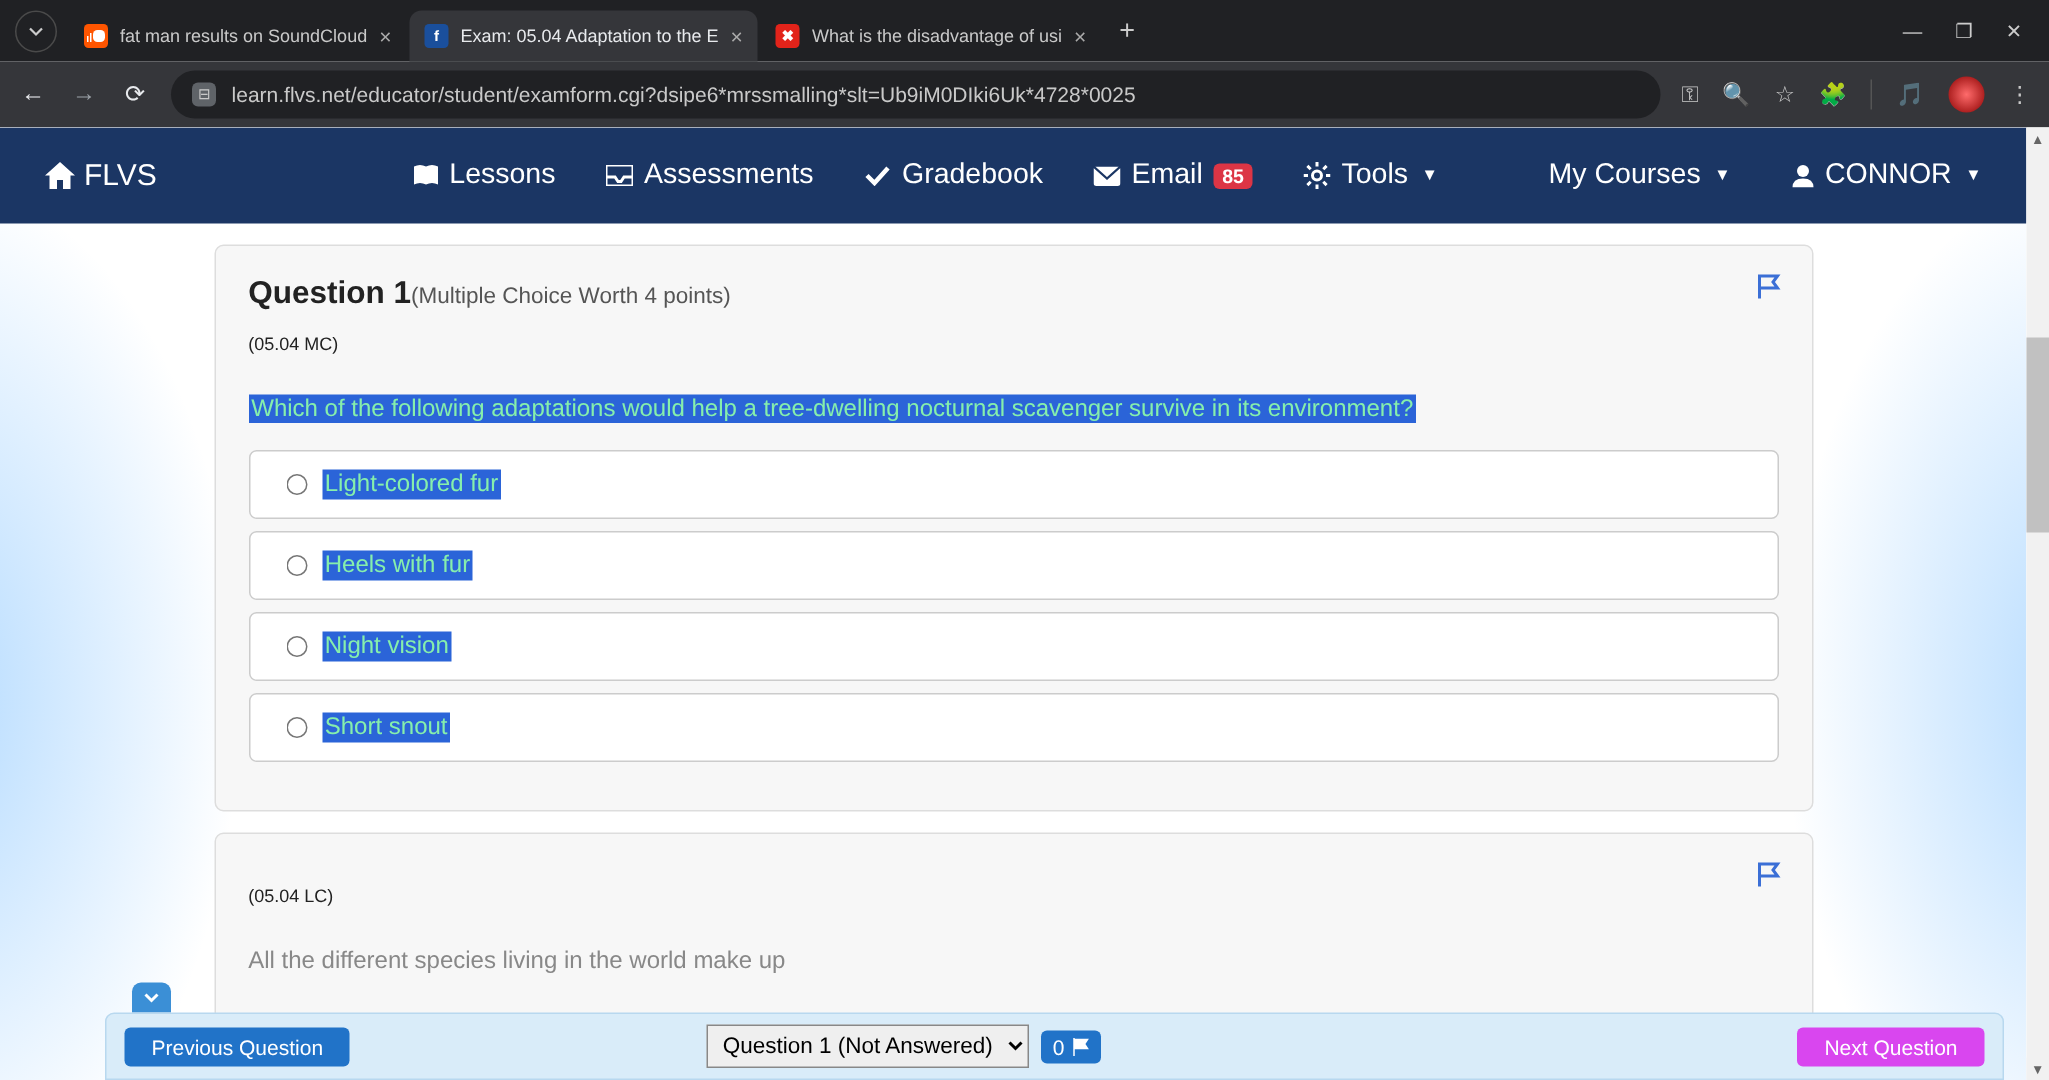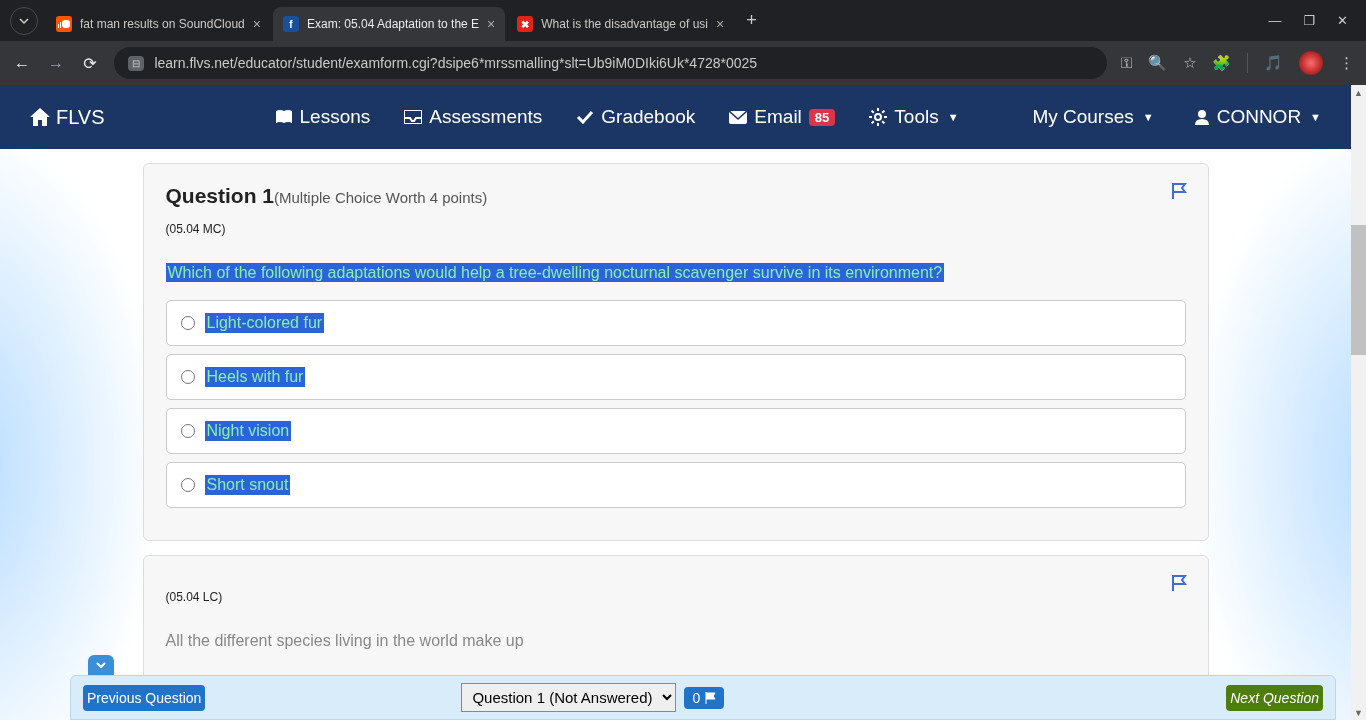--- a/index.html
+++ b/index.html
@@ -37,28 +37,28 @@
   
   .content-col{position:relative;width:1066px;margin:0 auto;}
   .card{background:#f7f7f7;border:1px solid #ddd;border-radius:6px;margin-top:14px;padding:20px 22px 24px 22px;position:relative;}
   .q-head{font-family:Arial,sans-serif;}
   .q-num{font-size:21px;font-weight:bold;color:#222;}
   .q-worth{font-size:15px;color:#555;}
   .q-code{font-size:12px;color:#222;margin-top:14px;}
   .q-text{margin-top:28px;font-size:16px;}
   .hl{background:#2b64d8;color:#86efac;padding:1px 2px;}
   .opts{margin-top:18px;}
-  .opt{border:1px solid #ccc;border-radius:5px;background:#fff;padding:12px 14px;margin-bottom:8px;display:flex;align-items:center;gap:10px;font-size:16px;}
+  .opt{border:1px solid #ccc;border-radius:5px;background:#fff;padding:12px 24px;margin-bottom:8px;display:flex;align-items:center;gap:10px;font-size:16px;}
   .opt input{width:14px;height:14px;}
   .flag{position:absolute;top:18px;right:20px;color:#3b6fd6;font-size:18px;}
   
   .bottom-bar{position:absolute;left:70px;right:15px;bottom:0;height:45px;background:#d9ecf9;border:1px solid #b8d8ef;border-radius:6px 6px 0 0;display:flex;align-items:center;padding:0 12px;gap:10px;}
   .tab-handle{position:absolute;left:88px;bottom:45px;background:#3b8fd6;color:#fff;width:26px;height:20px;border-radius:6px 6px 0 0;display:flex;align-items:center;justify-content:center;font-size:12px;}
-  .btn-blue{background:#2173c8;color:#fff;border:none;border-radius:4px;padding:5px 4px;font-size:14px;}
-  .btn-blue.next{margin-left:auto;background:#4d7c0f;font-style:italic;}
+  .btn-blue{background:#2173c8;color:#fff;border:none;border-radius:4px;padding:5px 18px;font-size:14px;}
+  .btn-blue.next{margin-left:auto;background:#d946ef;}
   .q-select{margin:0 auto;display:flex;align-items:center;gap:8px;}
   .q-select select{font-size:15px;padding:4px 6px;border:1px solid #888;background:#efefef;}
   .flag-count{background:#2173c8;color:#fff;border-radius:4px;padding:3px 8px;font-size:14px;display:flex;align-items:center;gap:4px;}
   
   .fake-scroll{position:absolute;right:0;top:85px;width:15px;height:635px;background:#f1f1f1;}
   .fake-thumb{position:absolute;right:0;width:15px;background:#c1c1c1;}
   .scroll-arr{position:absolute;right:0;width:15px;height:15px;display:flex;align-items:center;justify-content:center;font-size:9px;color:#666;background:#f1f1f1;}
   svg{display:block;}
 </style>
 </head>

